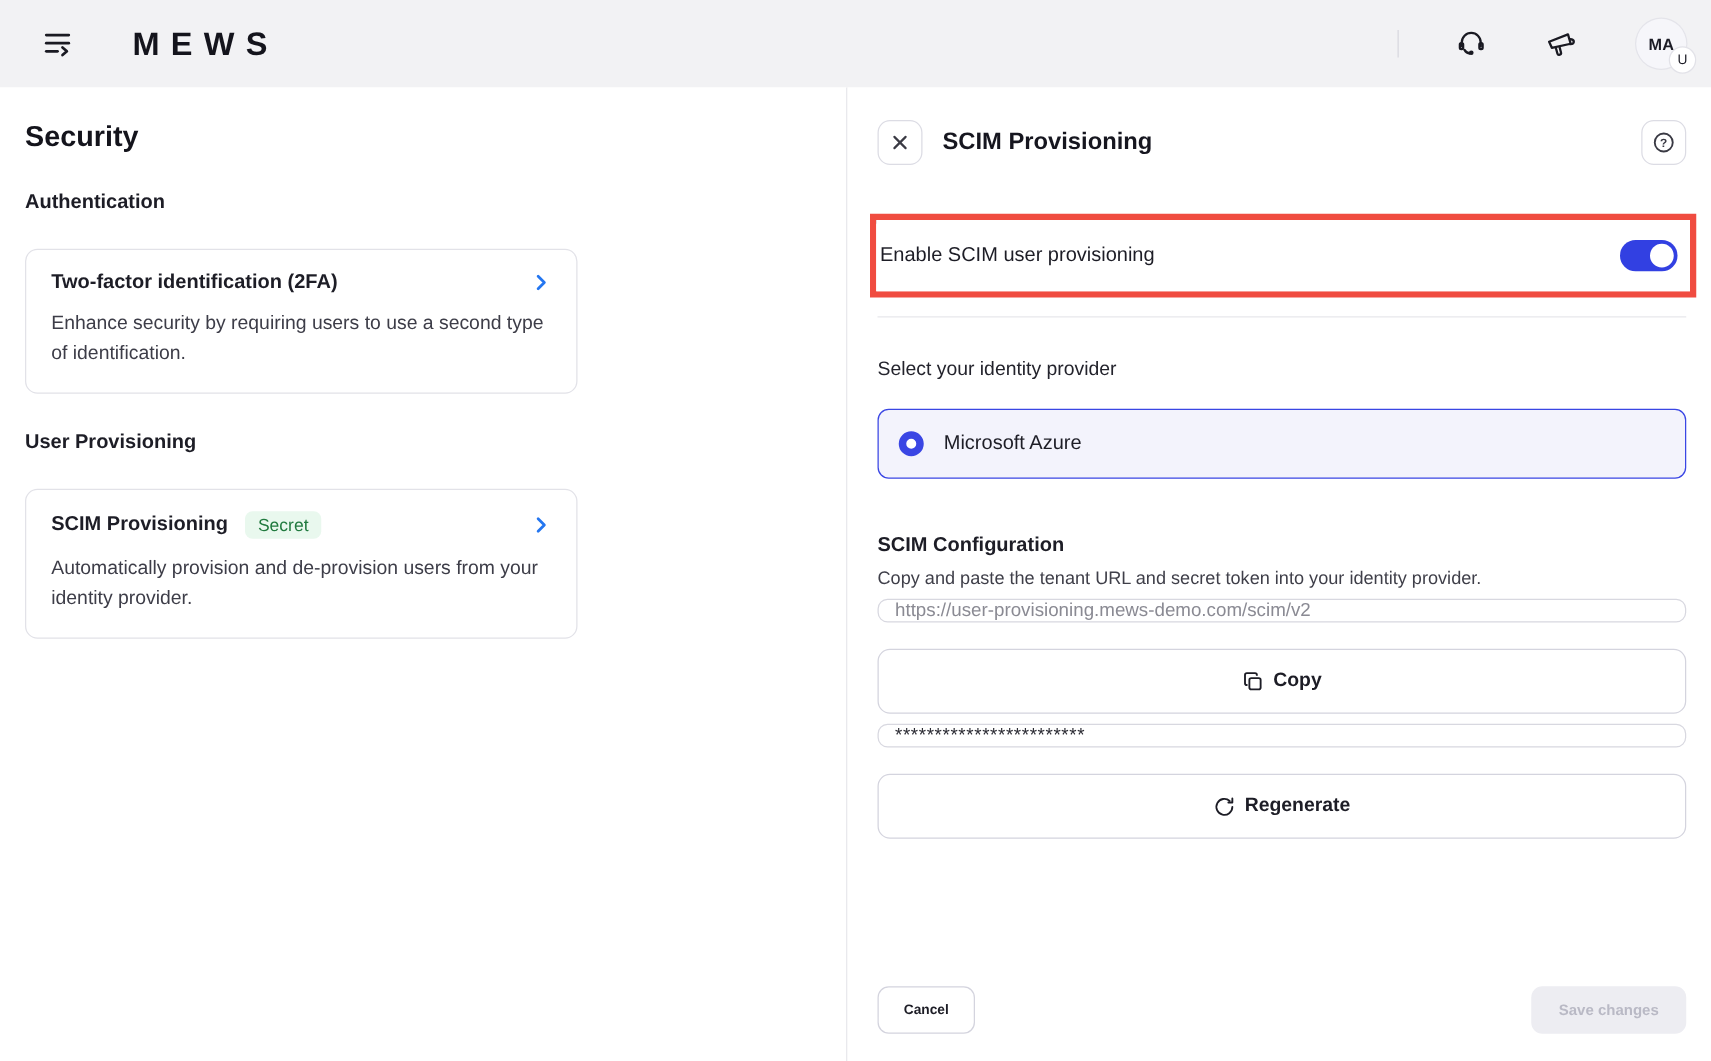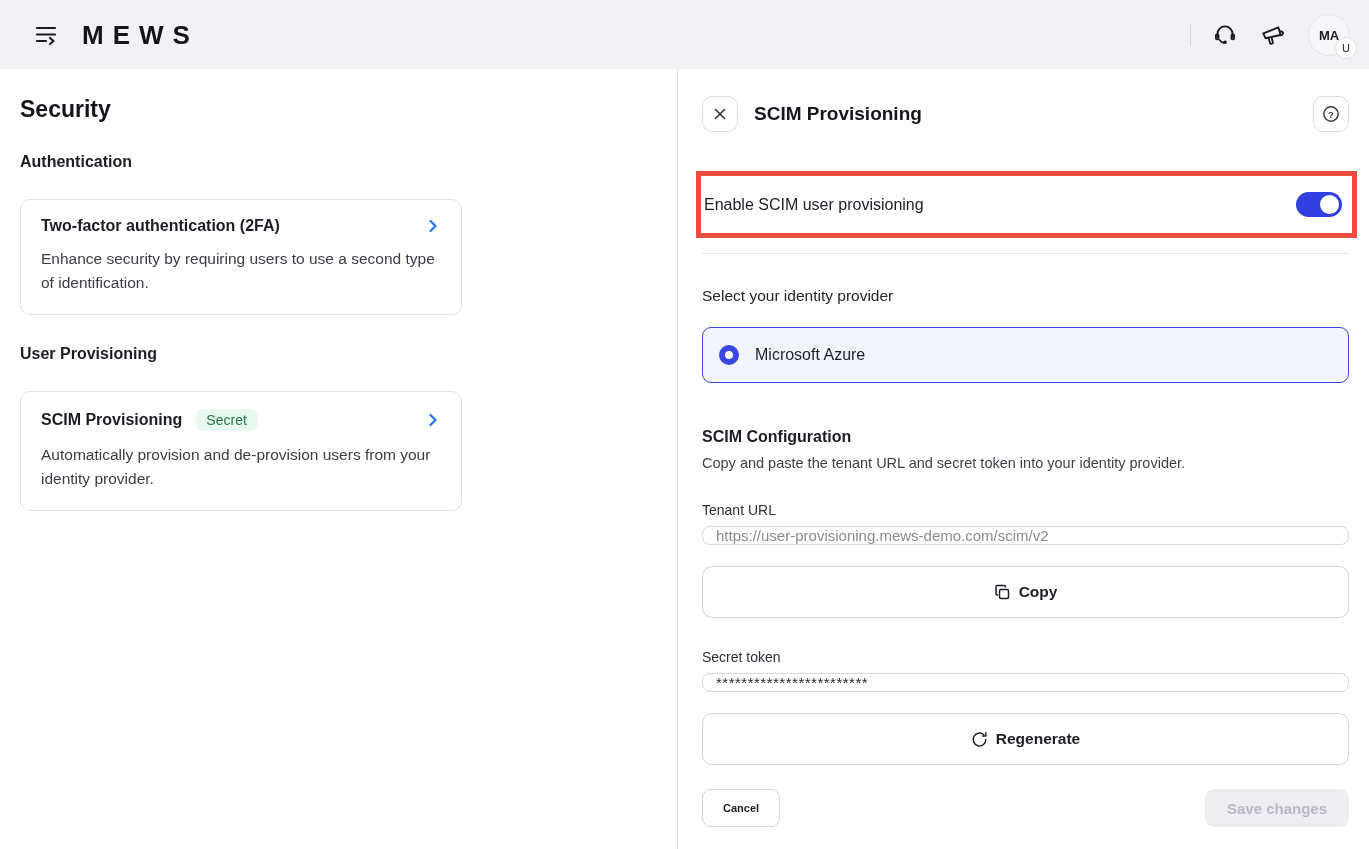--- a/index.html
+++ b/index.html
@@ -1,20 +1,20 @@
 <!DOCTYPE html>
 <html><head>
 <meta charset="utf-8">
 <style>
   * { margin:0; padding:0; box-sizing:border-box; }
   html,body { width:1369px; height:849px; overflow:hidden; }
   body { font-family:"Liberation Sans", sans-serif; color:#15151d; background:#fff; }
 
   
-  .topbar { height:70px; background:#f2f2f4; display:flex; align-items:center; padding:0 20px 0 28px; }
+  .topbar { height:70px; background:#f2f2f4; display:flex; align-items:center; padding:0 20px 0 28px;gap:24px; }
   .menu-btn { width:36px; height:36px; display:flex; align-items:center; justify-content:center; cursor:pointer; background:none; border:none; }
   .logo { font-size:26px; font-weight:700; letter-spacing:9px; margin-left:18px; color:#14141c; }
   .topbar-spacer { flex:1; }
   .topbar-divider { width:1px; height:22px; background:#d7d7de; margin-right:14px; }
   .icon-btn { width:40px; height:40px; display:flex; align-items:center; justify-content:center; background:none; border:none; cursor:pointer; margin-right:8px; }
   .avatar-wrap { position:relative; margin-left:8px; cursor:pointer; }
   .avatar { width:40px; height:40px; border-radius:50%; background:#f6f6fa; box-shadow:0 0 0 1px #e4e4ea; display:flex; align-items:center; justify-content:center; font-size:13px; font-weight:700; color:#1c1c26; }
   .avatar-badge { position:absolute; right:-8px; bottom:-4px; width:22px; height:22px; border-radius:50%; background:#fff; border:1px solid #e2e2e8; display:flex; align-items:center; justify-content:center; font-size:11px; color:#1c1c26; }
 
   
@@ -56,21 +56,21 @@
 
   .field-label { font-size:14px; color:#2f2f38; margin-top:31px; }
   .input-row { display:flex; margin-top:8px; gap:21px; align-items:stretch;flex-direction:column; }
   .text-input { flex:1; height:41px; border:1px solid #d8d8e0; border-radius:8px; padding:0 13px; font-size:15px; font-family:"Liberation Sans", sans-serif; background:#fff; outline:none; }
   .text-input.muted { color:#8a8a93; }
   .text-input.token { color:#2b2b33; letter-spacing:0.5px; }
   .action-btn { height:52px; border:1px solid #d4d4de; border-radius:10px; background:#fff; display:flex; align-items:center; justify-content:center; gap:8px; font-size:15.5px; font-weight:700; color:#1d1d26; padding:0 16px; cursor:pointer; font-family:"Liberation Sans", sans-serif; flex:none; }
 
   .sheet-footer { margin-top:auto; display:flex; align-items:center; }
   .cancel-btn { height:38px; padding:0 20px; border:1px solid #d4d4de; border-radius:9px; background:#fff; font-size:11px; font-weight:700; color:#1d1d26; cursor:pointer; font-family:"Liberation Sans", sans-serif; }
-  .save-btn { margin-left:auto; height:38px; padding:0 22px; border:none; border-radius:9px; background:#ededf2; font-size:15px; font-weight:700; color:#b9b9c5; cursor:not-allowed; font-family:"Liberation Sans", sans-serif; }
+  .save-btn { margin-left:auto; height:38px; padding:0 22px; border:none; border-radius:9px; background:#ededf2; font-size:12px; font-weight:700; color:#b9b9c5; cursor:not-allowed; font-family:"Liberation Sans", sans-serif; }
 
   svg { display:block; }
 </style>
 </head>
 <body>
 
 <div class="topbar">
   <button class="menu-btn">
     <span>
       <svg width="26" height="22" viewBox="0 0 26 22" fill="none" stroke="#1a1a22" stroke-width="2.2" stroke-linecap="round">
@@ -111,21 +111,21 @@
 </div>
 
 <div class="main">
 
   <div class="left-panel">
     <div class="page-title">Security</div>
 
     <div class="section-heading">Authentication</div>
     <div class="card">
       <div class="card-title-row">
-        <span class="card-title">Two-factor authentication (2FA)</span>
+        <span class="card-title">Two-factor identification (2FA)</span>
         <span class="card-chevron">
           <svg width="16" height="16" viewBox="0 0 16 16" fill="none" stroke="#2476f0" stroke-width="2.2" stroke-linecap="round" stroke-linejoin="round">
             <polyline points="5.5,3 10.5,8 5.5,13"></polyline>
           </svg>
         </span>
       </div>
       <div class="card-desc">Enhance security by requiring users to use a second type of identification.</div>
     </div>
 
     <div class="section-heading">User Provisioning</div>
@@ -179,35 +179,33 @@
 
     <div class="field-label-lg">Select your identity provider</div>
     <div class="provider-card">
       <span class="radio"></span>
       <span class="provider-label">Microsoft Azure</span>
     </div>
 
     <div class="config-title">SCIM Configuration</div>
     <div class="config-desc">Copy and paste the tenant URL and secret token into your identity provider.</div>
 
-    <div class="field-label">Tenant URL</div>
     <div class="input-row">
       <input class="text-input muted" type="text" readonly="" value="https://user-provisioning.mews-demo.com/scim/v2" style="">
       <button class="action-btn">
         <span>
           <svg width="17" height="17" viewBox="0 0 17 17" fill="none" stroke="#1d1d26" stroke-width="1.5" stroke-linejoin="round">
             <rect x="5.5" y="5.5" width="9" height="9" rx="1.5"></rect>
             <path d="M11.5 3.5v-0.5a1.5 1.5 0 0 0-1.5-1.5H3.5A1.5 1.5 0 0 0 2 3v6.5A1.5 1.5 0 0 0 3.5 11H4"></path>
           </svg>
         </span>
         <span>Copy</span>
       </button>
     </div>
 
-    <div class="field-label">Secret token</div>
     <div class="input-row">
       <input class="text-input token" type="text" readonly="" value="************************" style="">
       <button class="action-btn">
         <span>
           <svg width="17" height="17" viewBox="0 0 24 24" fill="none" stroke="#1d1d26" stroke-width="2.1" stroke-linecap="round" stroke-linejoin="round">
             <path d="M21 12a9 9 0 1 1-3-6.7"></path>
             <polyline points="21,2.5 21,7 16.5,7" fill="none"></polyline>
           </svg>
         </span>
         <span>Regenerate</span>

